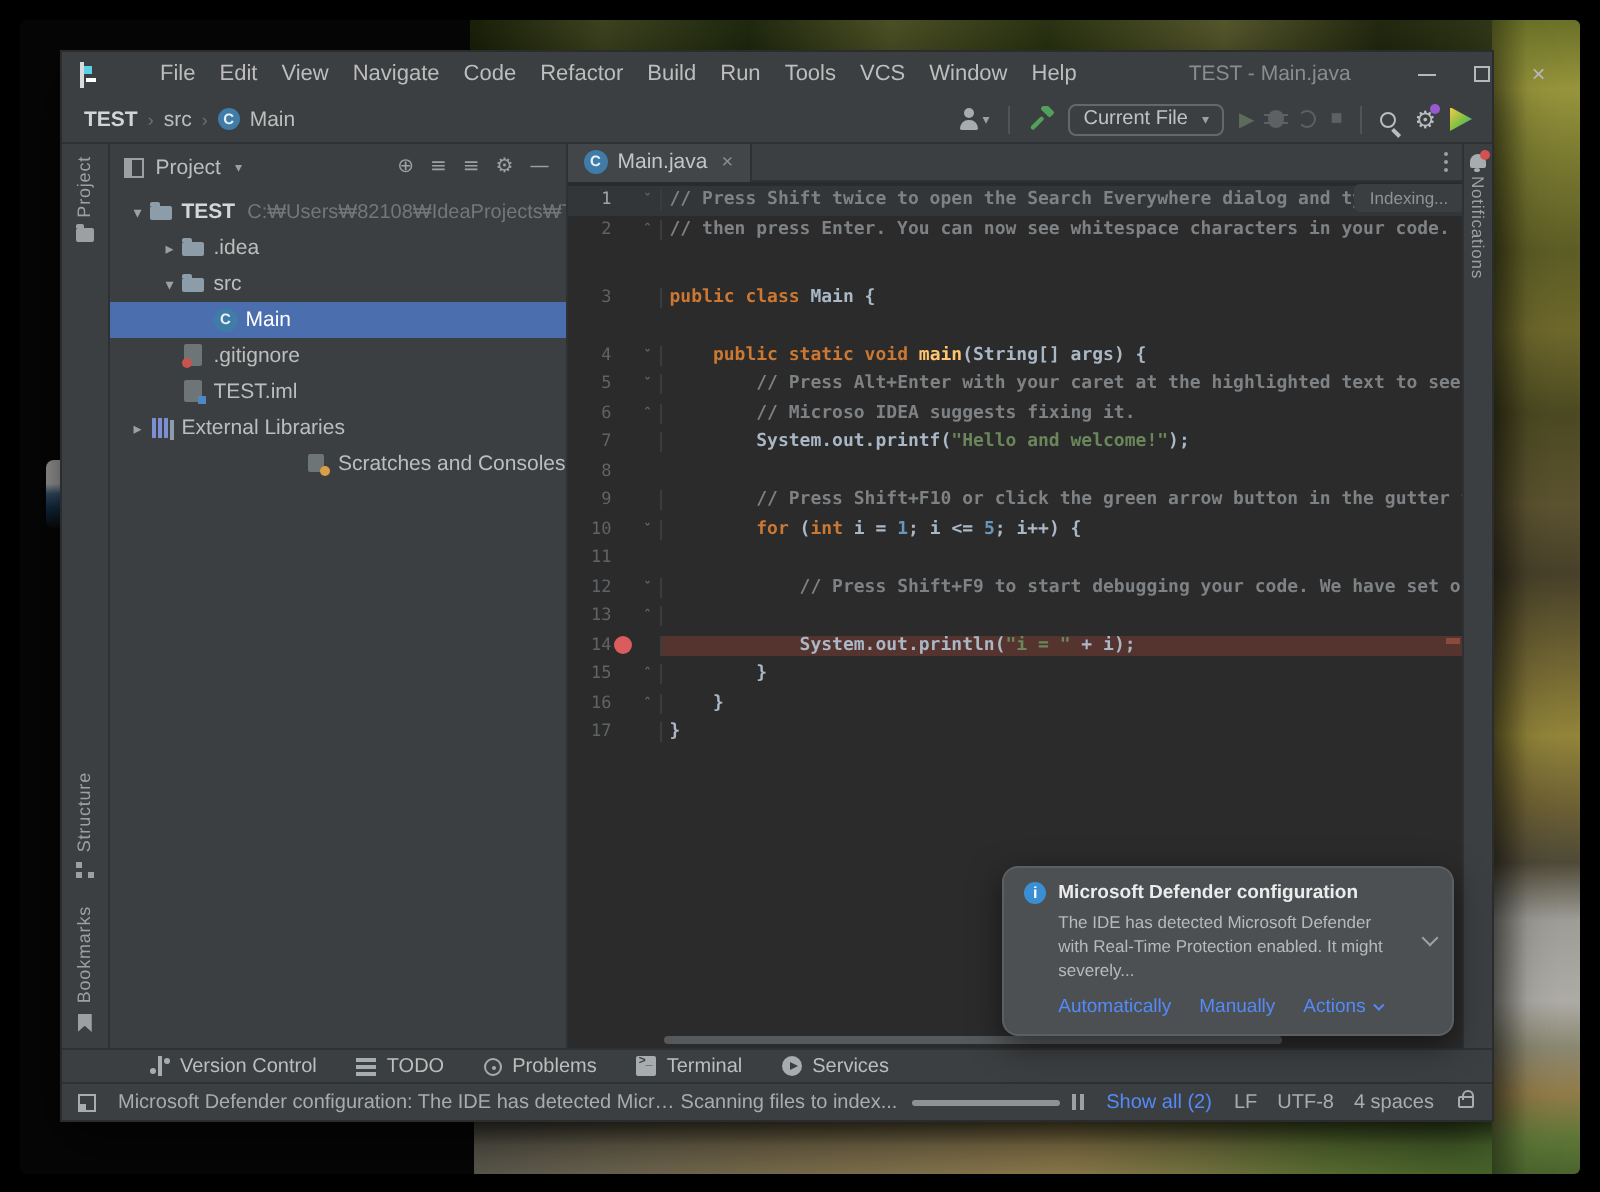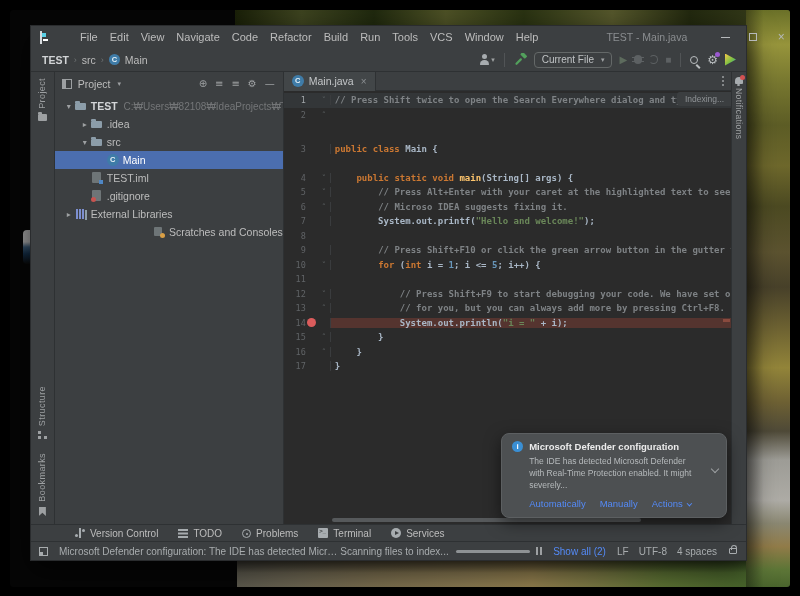--- a/index.html
+++ b/index.html
@@ -25,21 +25,21 @@
   .ide { position:absolute; left:30px; top:25px; width:717px; height:536px;
          background:#3c3f41; color:#bdbdbd; font-size:10.5px;
          box-shadow:0 10px 28px rgba(0,0,0,.65); border:1px solid #2a2c2e; display:flex; flex-direction:column; }
 
   
   .titlebar { height:22px; display:flex; align-items:center; padding-left:9px; flex:0 0 auto;gap:24px; }
   .logo { width:13px; height:13px; border:1px solid #d7dbde; background:#17191b; position:relative; margin-right:8px; }
   .logo::before { content:""; position:absolute; left:1px; top:1px; width:4px; height:4px; background:#5ad1e6; }
   .logo::after { content:""; position:absolute; left:2px; bottom:2px; width:5px; height:2px; background:#fff; }
   .menu-item { padding:0 6px; font-size:11px; color:#bdbdbd; }
-  .win-title { margin-left:38px; color:#8a8d90; font-size:10.5px; white-space:nowrap;text-align:right; }
+  .win-title { margin-left:26px; color:#8a8d90; font-size:10.5px; white-space:nowrap;text-align:right; }
   .win-controls { margin-left:auto; display:flex; }
   .win-btn { width:28px; height:22px; display:flex; align-items:center; justify-content:center; color:#b6b9bb; font-size:12px; }
   .min-glyph { display:block; width:9px; height:1px; background:#b6b9bb; }
   .max-glyph { display:block; width:8px; height:8px; border:1px solid #b6b9bb; }
 
   
   .toolbar { height:24px; display:flex; align-items:center; padding:0 10px 0 11px; flex:0 0 auto; border-bottom:1px solid #2e3133; }
   .crumb { display:flex; align-items:center; gap:5px; font-size:10.5px; }
   .crumb-sep { color:#6f7375; font-size:9px; }
   .crumb-root { color:#d2d4d6; font-weight:bold; }
@@ -287,27 +287,27 @@
             <span class="t-icon ti-folder"></span>
             <span class="tree-label">src</span>
           </div>
           <div class="tree-row selected" style="padding-left: 40px;">
             <span class="expander"></span>
             <span class="t-icon ti-class">C</span>
             <span class="tree-label">Main</span>
           </div>
           <div class="tree-row" style="padding-left: 24px;">
             <span class="expander"></span>
+            <span class="t-icon ti-doc ti-git"></span>
+            <span class="tree-label">.gitignore</span>
+          </div>
+          <div class="tree-row" style="padding-left: 24px;">
+            <span class="expander"></span>
             <span class="t-icon ti-doc ti-iml"></span>
             <span class="tree-label">TEST.iml</span>
-          </div>
-          <div class="tree-row" style="padding-left: 24px;">
-            <span class="expander"></span>
-            <span class="t-icon ti-doc ti-git"></span>
-            <span class="tree-label">.gitignore</span>
           </div>
           <div class="tree-row" style="padding-left: 8px;">
             <span class="expander">▸</span>
             <span class="t-icon ti-lib"></span>
             <span class="tree-label">External Libraries</span>
           </div>
           <div class="tree-row" style="padding-left: 8px; justify-content: flex-end;">
             <span class="expander"></span>
             <span class="t-icon ti-scratch"></span>
             <span class="tree-label">Scratches and Consoles</span>
@@ -333,20 +333,21 @@
       <div class="code-row caret-line">
             <span class="ln">1</span>
             <span class="bp"></span>
             <span class="fold">ˇ</span>
             <span class="code"><span class="tok-cmt">// Press Shift twice to open the Search Everywhere dialog and type</span></span>
           </div>
           <div class="code-row" style="margin-bottom: 20px;">
             <span class="ln">2</span>
             <span class="bp"></span>
             <span class="fold">ˆ</span>
+            <span class="code"><span class="tok-cmt">// then press Enter. You can now see whitespace characters in your code.</span></span>
           </div>
           <div class="code-row" style="margin-bottom: 14px;">
             <span class="ln">3</span>
             <span class="bp"></span>
             <span class="fold"></span>
             <span class="code"><span class="tok-kw">public class </span><span class="tok-pl">Main {</span></span>
           </div>
           <div class="code-row">
             <span class="ln">4</span>
             <span class="bp"></span>
@@ -398,21 +399,21 @@
           <div class="code-row">
             <span class="ln">12</span>
             <span class="bp"></span>
             <span class="fold">ˇ</span>
             <span class="code"><span class="tok-pl">            </span><span class="tok-cmt">// Press Shift+F9 to start debugging your code. We have set on</span></span>
           </div>
           <div class="code-row">
             <span class="ln">13</span>
             <span class="bp"></span>
             <span class="fold">ˆ</span>
-            <span class="code"><span class="tok-pl">            </span><span class="tok-cmt">// for you, but you can always add more by pressing Ctrl+F8.</span></span>
+            <span class="code"><span class="tok-pl">            </span></span>
           </div>
           <div class="code-row bp-line">
             <span class="ln">14</span>
             <span class="bp">
               <span class="bp-dot"></span>
             </span>
             <span class="fold"></span>
             <span class="code"><span class="tok-pl">            System.out.println(</span><span class="tok-str">"i = "</span><span class="tok-pl"> + i);</span></span>
           </div>
           <div class="code-row">

